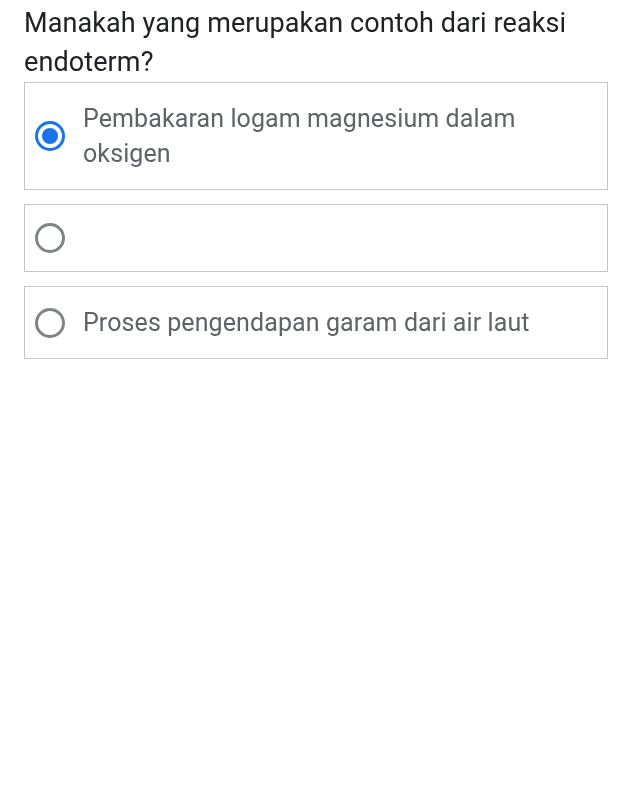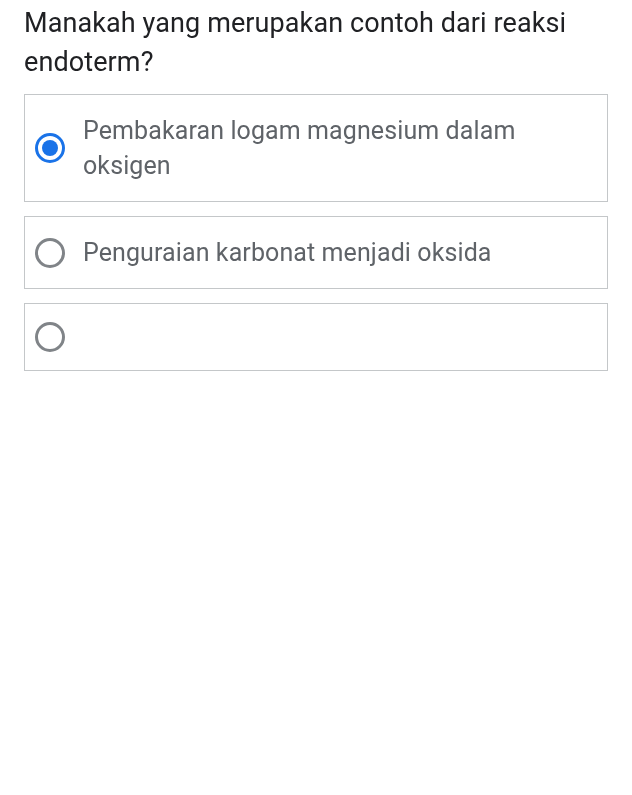--- a/index.html
+++ b/index.html
@@ -14,21 +14,20 @@
   .question {
     font-size: 27px;
     line-height: 1.45;
     color: #202124;
     letter-spacing: 0.1px;
   }
   .options {
     display: flex;
     flex-direction: column;
     gap: 14px;
-    margin-top: 12px;
   }
   .option {
     border: 1px solid #c4c7c9;
     display: flex;
     align-items: center;
     padding: 18px 16px 18px 10px;
     cursor: pointer;
     background: #fff;
   }
   .radio {
@@ -70,20 +69,20 @@
 
   <div class="option">
     <span class="radio selected"></span>
     <span class="option-label">Pembakaran logam magnesium dalam oksigen</span>
   </div>
 
 
 
   <div class="option">
     <span class="radio"></span>
-    <span class="option-label">Penguraian karbonat menjadi oksida</span>
   </div>
 
   <div class="option">
     <span class="radio"></span>
+    <span class="option-label">Proses pengendapan garam dari air laut</span>
   </div>
 
 </div>
 
 </body></html>

